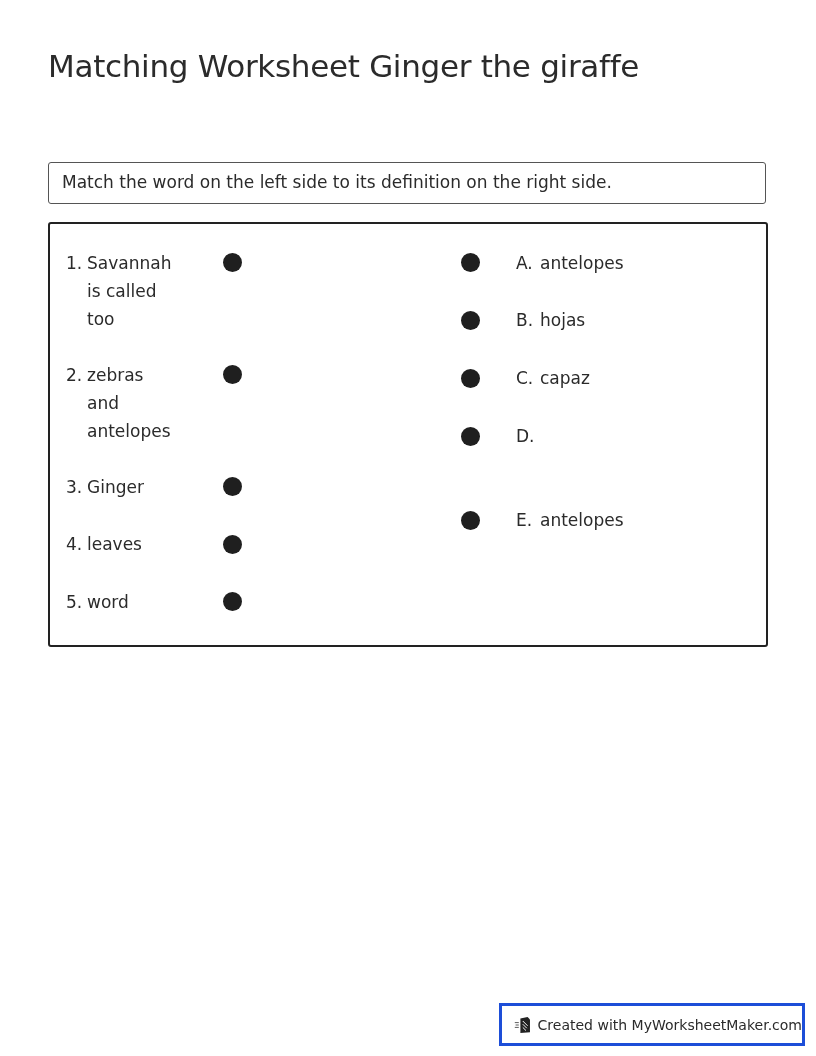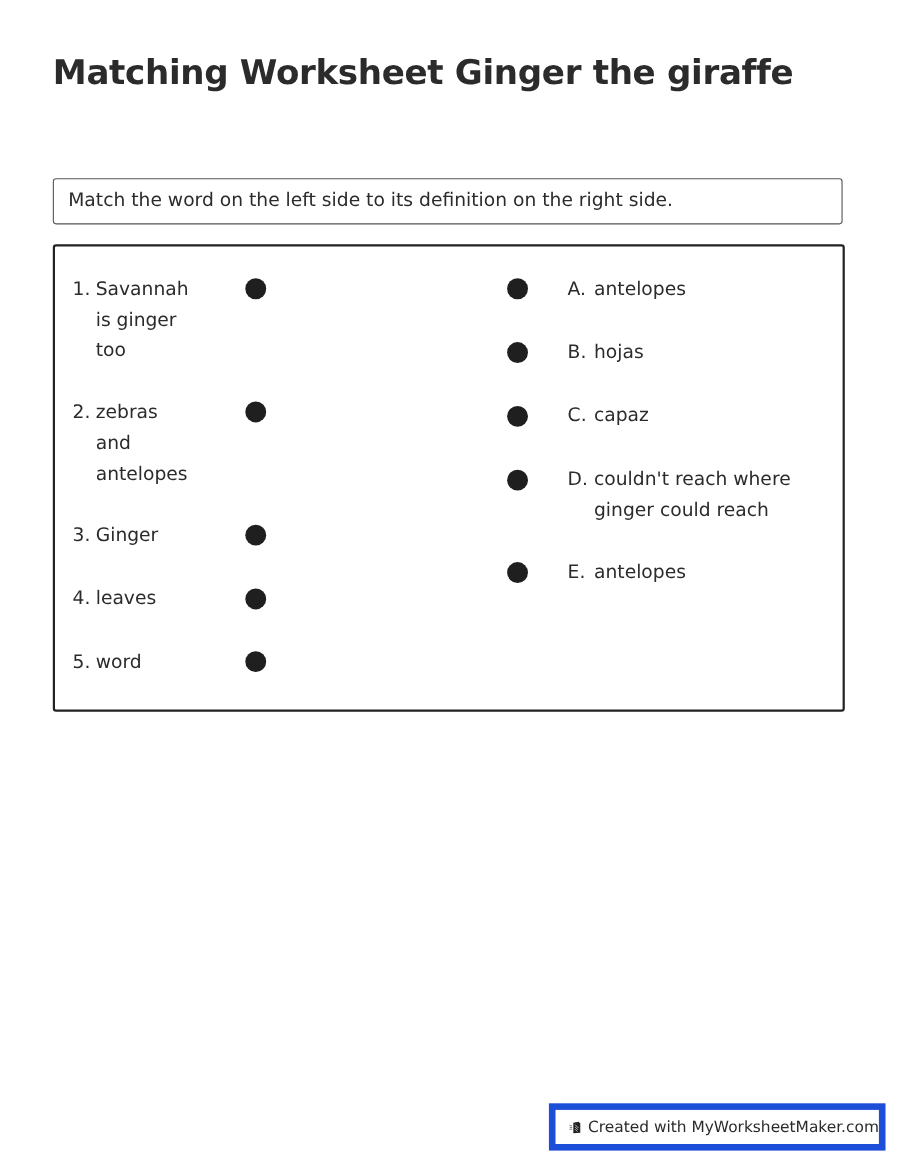--- a/index.html
+++ b/index.html
@@ -1,40 +1,40 @@
 <!DOCTYPE html>
 <html><head>
 <meta charset="utf-8">
 <style>
   html, body { margin:0; padding:0; background:#fff; }
   body { width:816px; height:1056px; position:relative; font-family:"DejaVu Sans", sans-serif; color:#2a2a2a; overflow:hidden; }
-  .title { position:absolute; left:48px; top:48px; font-size:31px; font-weight:bold; letter-spacing:-0.3px; color:#2b2b2b; margin:0; white-space:nowrap; }
+  .title { position:absolute; left:48px; top:48px; font-size:31px; font-weight:normal; letter-spacing:-0.3px; color:#2b2b2b; margin:0; white-space:nowrap; }
   .instructions { position:absolute; left:48px; top:140px; width:718px; height:42px; border:1px solid #555; border-radius:3px; box-sizing:border-box; font-size:17px; padding:9px 13px; color:#2b2b2b; white-space:nowrap;margin-top:22px; }
   .box { position:absolute; left:48px; top:222px; width:720px; height:425px; border:2px solid #222; border-radius:3px; box-sizing:border-box; }
   .item { position:absolute; font-size:17px; line-height:28px; color:#2b2b2b; display:flex; }
   .num { display:inline-block; width:21px; }
   .rnum { display:inline-block; width:24px; }
   .dot { position:absolute; width:19px; height:19px; border-radius:50%; background:#1f1f1f; }
-  .footer { position:absolute; left:499px; top:1003px; width:306px; height:43px; border:6px solid #1d4ed8; box-sizing:border-box; display:flex; align-items:center; padding-left:12px; font-size:14px; color:#2b2b2b; white-space:nowrap; }
+  .footer { position:absolute; left:499px; top:1003px; width:306px; height:43px; border:3px solid #1d4ed8; box-sizing:border-box; display:flex; align-items:center; padding-left:12px; font-size:14px; color:#2b2b2b; white-space:nowrap; }
   .footer svg { margin-right:6px; }
 </style>
 </head>
 <body>
 
 <h1 class="title">Matching Worksheet Ginger the giraffe</h1>
 
 <div class="instructions">Match the word on the left side to its definition on the right side.</div>
 
 <div class="box"></div>
 
 <div class="item" style="left:66px;top:249px;">
   <span class="num">1.</span>
   <span>
     <span>Savannah</span><br>
-    <span>is ginger</span><br>
+    <span>is called</span><br>
     <span>too</span>
   </span>
 </div>
 <div class="dot" style="left:223px;top:253px;"></div>
 
 <div class="item" style="left:66px;top:361px;">
   <span class="num">2.</span>
   <span>
     <span>zebras</span><br>
     <span>and</span><br>
@@ -75,24 +75,20 @@
 
 <div class="dot" style="left:461px;top:369px;"></div>
 <div class="item" style="left:516px;top:364px;">
   <span class="rnum">C.</span>
   <span>capaz</span>
 </div>
 
 <div class="dot" style="left:461px;top:427px;"></div>
 <div class="item" style="left:516px;top:422px;">
   <span class="rnum">D.</span>
-  <span>
-    <span>couldn't reach where</span><br>
-    <span>ginger could reach</span>
-  </span>
 </div>
 
 <div class="dot" style="left:461px;top:511px;"></div>
 <div class="item" style="left:516px;top:506px;">
   <span class="rnum">E.</span>
   <span>antelopes</span>
 </div>
 
 <div class="footer">
   <svg width="22" height="22" viewBox="0 0 22 22">

